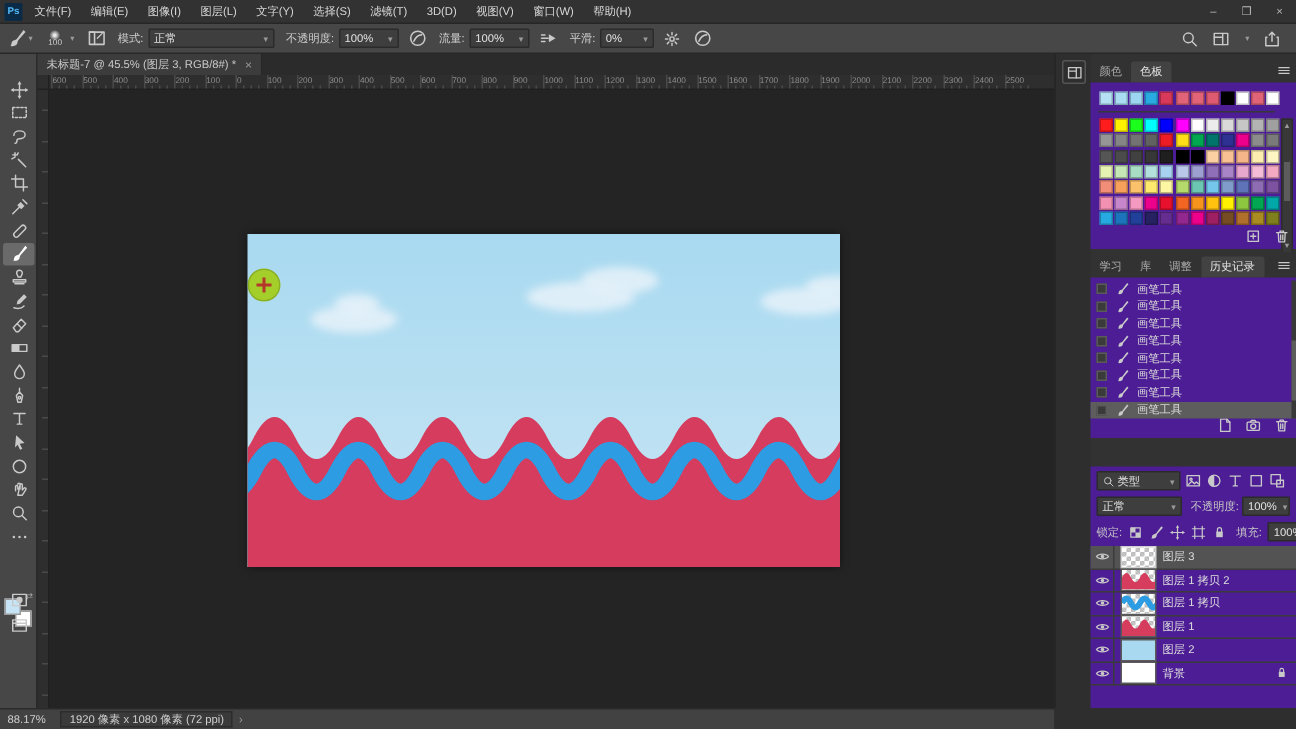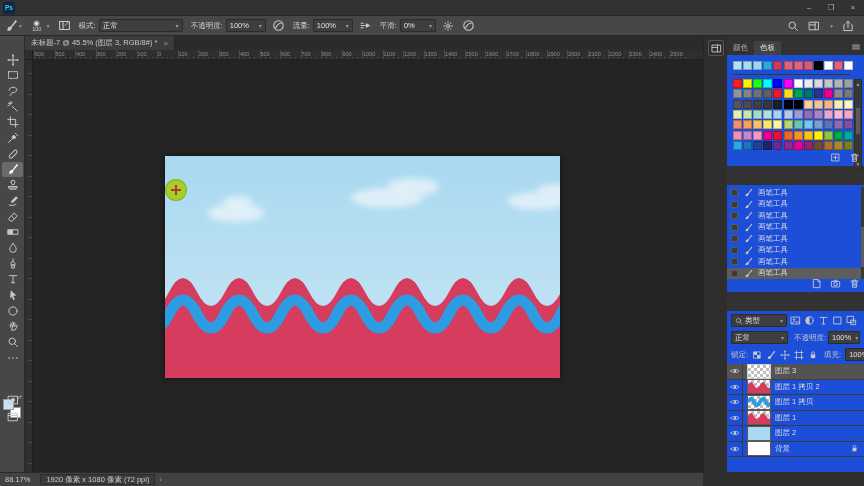--- a/index.html
+++ b/index.html
@@ -68,21 +68,21 @@
 
   
   #dockstrip { left:703px; top:36px; width:24px; height:450px; background:#2e2e2e; border-left:1px solid #252525; }
   #dock-exp { position:absolute; left:4px; top:4px; width:16px; height:16px; border:1px solid #555; border-radius:2px;
     display:flex; align-items:center; justify-content:center; }
   #panelcol { left:727px; top:36px; width:137px; height:450px; background:#323232; }
   .ptabbar { position:absolute; left:0; width:137px; height:17px; background:#323232; display:flex; align-items:flex-end; }
   .ptab { height:14px; padding:0 6px; display:flex; align-items:center; color:#ababab; white-space:nowrap; }
   .ptab.on { background:#424242; color:#e3e3e3; border-radius:2px 2px 0 0; }
   .pmenu { margin-left:auto; margin-right:3px; margin-bottom:3px; }
-  .pbody { position:absolute; left:0; width:137px; background:#1d4ed8; }
+  .pbody { position:absolute; left:0; width:137px; background:#4c1d95; }
 
   .sw { position:absolute; width:9px; height:9px; box-shadow:inset 0 0 0 1px rgba(0,0,0,.25); }
   #sw-scroll { position:absolute; left:127px; top:24px; width:8px; height:90px; background:#383838; border:1px solid #2c2c2c; }
   #sw-scroll .thumb { position:absolute; left:1px; top:28px; width:4px; height:26px; background:#5c5c5c; }
   .scroll-arrow { position:absolute; left:0; width:6px; text-align:center; font-size:5px; color:#9a9a9a; }
   .pfoot { position:absolute; right:4px; display:flex; gap:8px; align-items:center; }
 
   .hist-row { position:absolute; left:0; width:137px; height:11.5px; display:flex; align-items:center; }
   .hist-row.sel { background:#5d5d5d; }
   .hist-src { width:7px; height:7px; border:1px solid #5a5a5a; margin-left:4px; background:#3a3a3a; }
@@ -111,20 +111,33 @@
   #status-chev { margin-left:4px; color:#9a9a9a; }
   #statusbar-right { left:703px; top:472px; width:161px; height:14px; background:#2e2e2e; }
 </style>
 </head>
 <body>
 
 <div id="app">
 
   <div id="titlebar" class="abs">
     <div id="app-icon">Ps</div>
+    <nav id="menus">
+        <span>文件(F)</span>
+        <span>编辑(E)</span>
+        <span>图像(I)</span>
+        <span>图层(L)</span>
+        <span>文字(Y)</span>
+        <span>选择(S)</span>
+        <span>滤镜(T)</span>
+        <span>3D(D)</span>
+        <span>视图(V)</span>
+        <span>窗口(W)</span>
+        <span>帮助(H)</span>
+      </nav>
     <div id="winctl">
       <span class="wbtn">–</span>
       <span class="wbtn">❐</span>
       <span class="wbtn">×</span>
     </div>
   </div>
 
   <div id="optionsbar" class="abs">
     <span class="i" style="margin-left:5px">
         <svg viewBox="0 0 16 16" width="13" height="13">
@@ -803,20 +816,33 @@
         <div class="sw" style="left: 46.4px; top: 85.8px; background: rgb(102, 45, 145);"></div>
         <div class="sw" style="left: 56.5px; top: 85.8px; background: rgb(146, 39, 143);"></div>
         <div class="sw" style="left: 66.6px; top: 85.8px; background: rgb(236, 0, 140);"></div>
         <div class="sw" style="left: 76.7px; top: 85.8px; background: rgb(158, 31, 99);"></div>
         <div class="sw" style="left: 86.8px; top: 85.8px; background: rgb(117, 76, 36);"></div>
         <div class="sw" style="left: 96.9px; top: 85.8px; background: rgb(176, 111, 42);"></div>
         <div class="sw" style="left: 107px; top: 85.8px; background: rgb(169, 139, 33);"></div>
         <div class="sw" style="left: 117.1px; top: 85.8px; background: rgb(127, 127, 29);"></div>
       </div>
 
+    <div class="ptabbar" style="top:132px" id="hist-tabs">
+        <div class="ptab">学习</div>
+        <div class="ptab">库</div>
+        <div class="ptab">调整</div>
+        <div class="ptab on">历史记录</div>
+        <span class="i pmenu">
+          <svg viewBox="0 0 16 16" width="10" height="10">
+            <g stroke="currentColor" fill="none" stroke-width="1.3" stroke-linecap="round" stroke-linejoin="round">
+              <path d="M2.5 5h11M2.5 8h11M2.5 11h11"></path>
+            </g>
+          </svg>
+        </span>
+      </div>
     <div class="pbody" style="top:149px; height:107px" id="hist-body">
       <div class="pfoot" style="bottom:3px">
         <span class="i">
             <svg viewBox="0 0 16 16" width="11" height="11">
               <g stroke="currentColor" fill="none" stroke-width="1.3" stroke-linecap="round" stroke-linejoin="round">
                 <path d="M4 2h6l3 3v9H4z"></path>
                 <path d="M10 2v3h3"></path>
               </g>
             </svg>
           </span>

